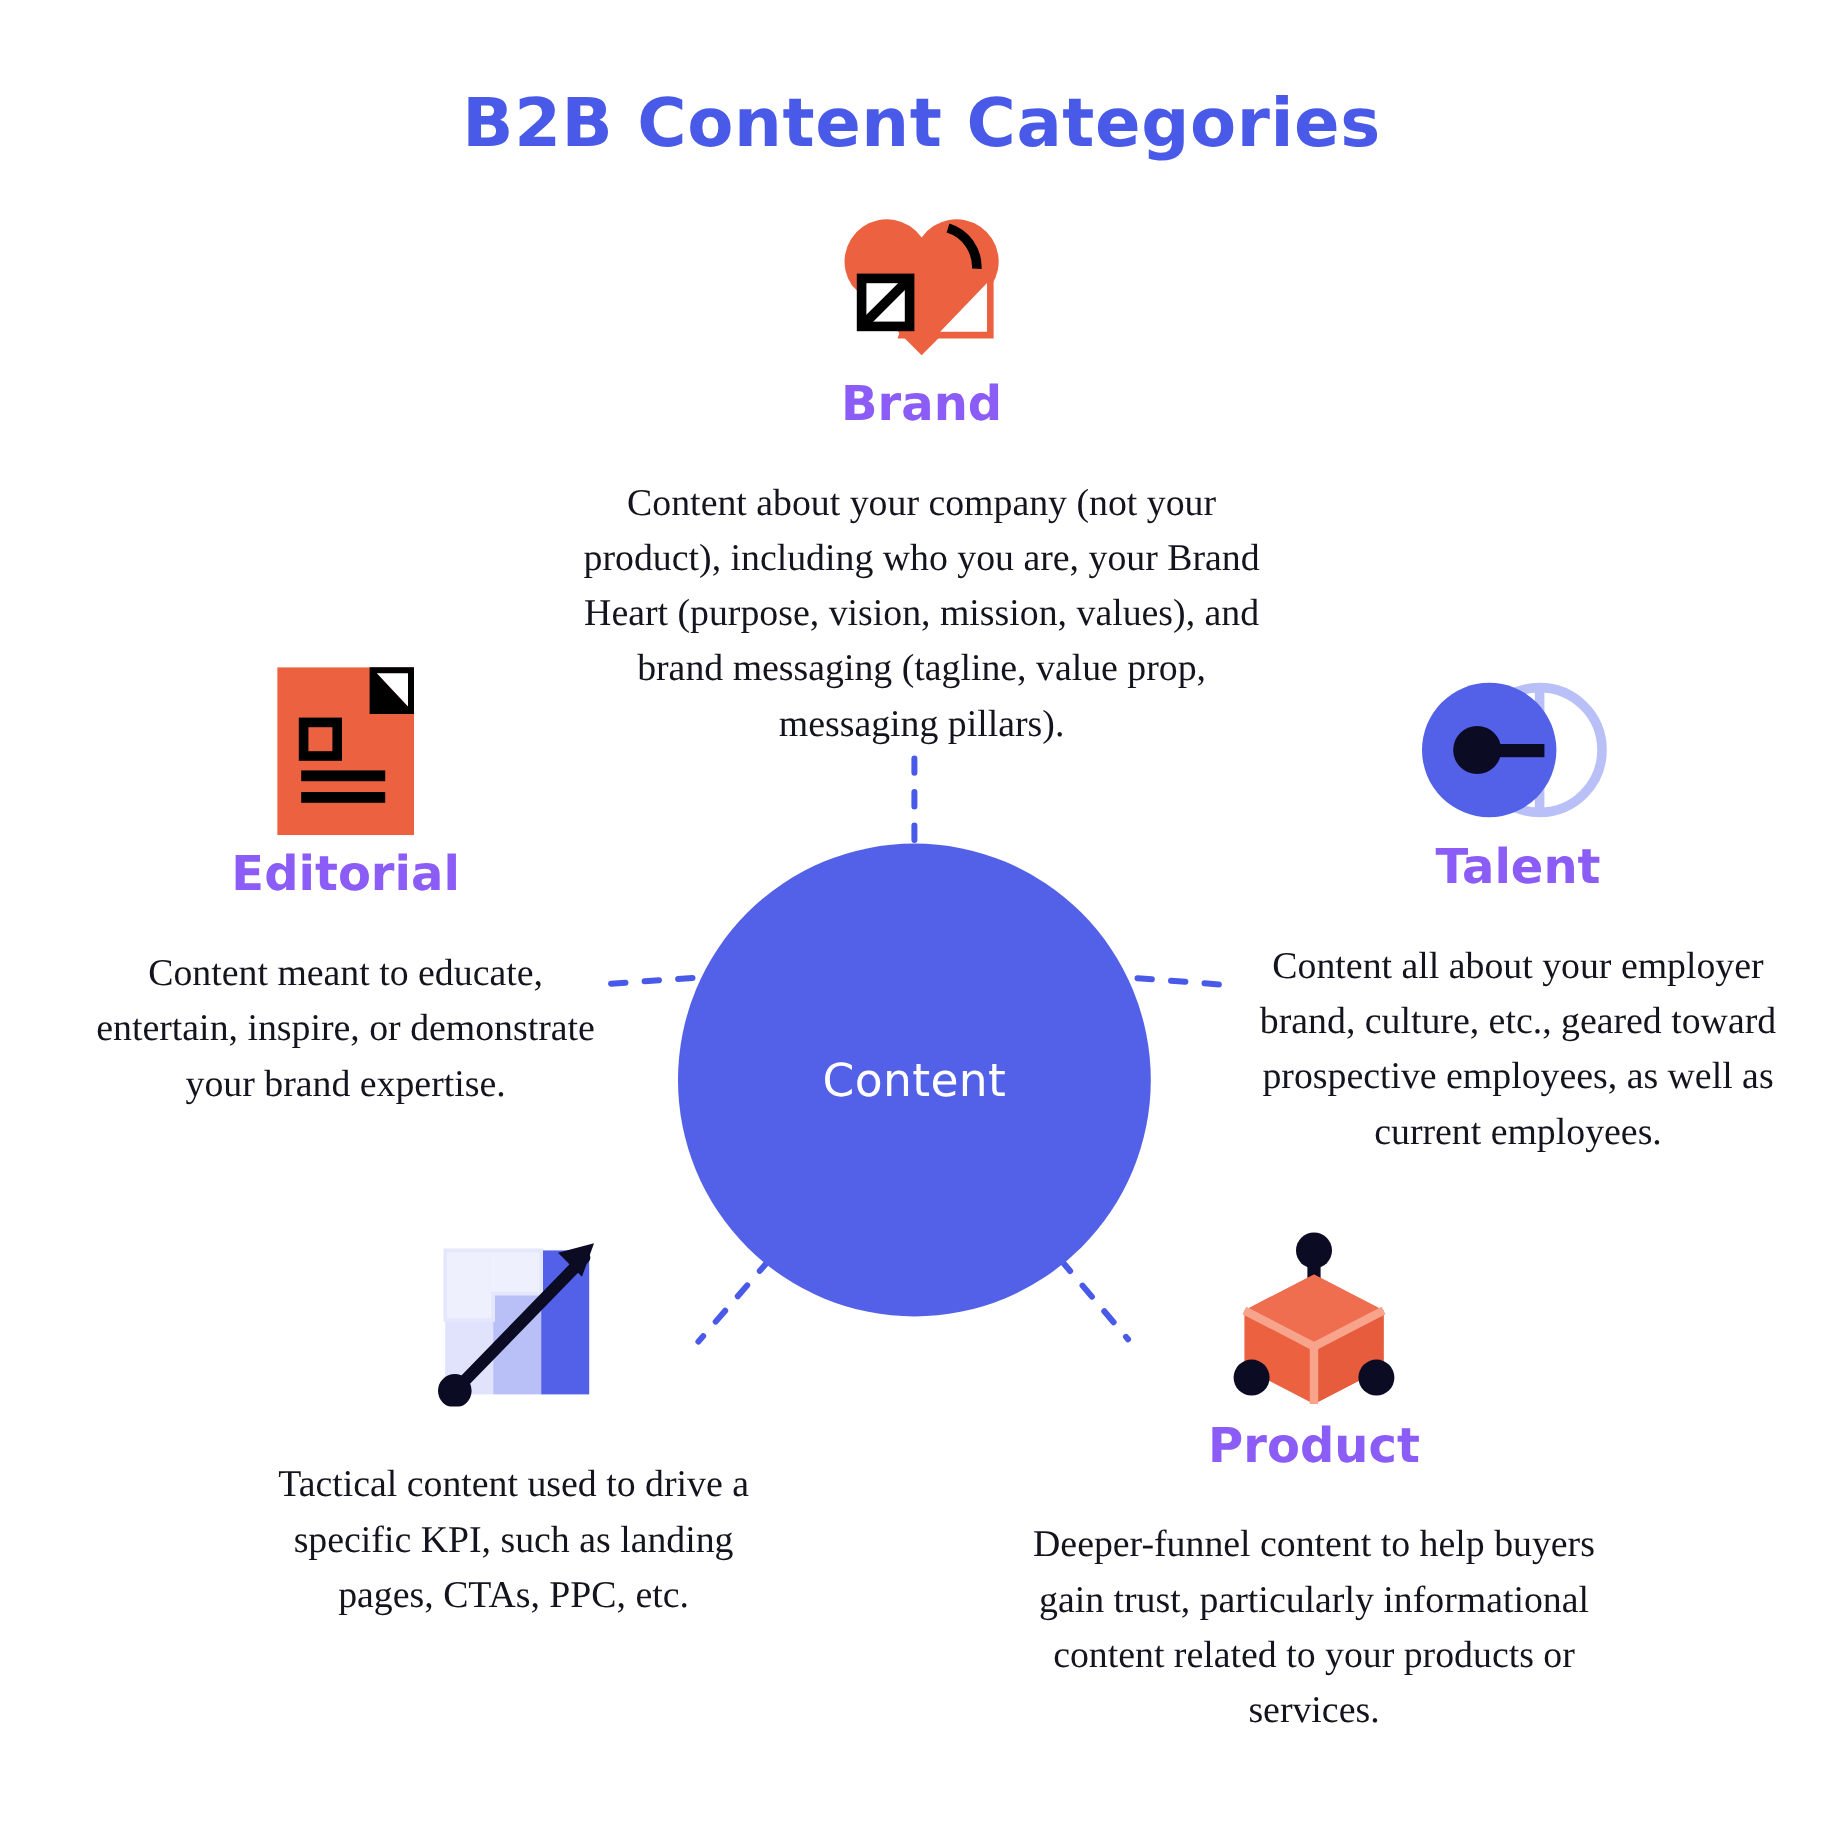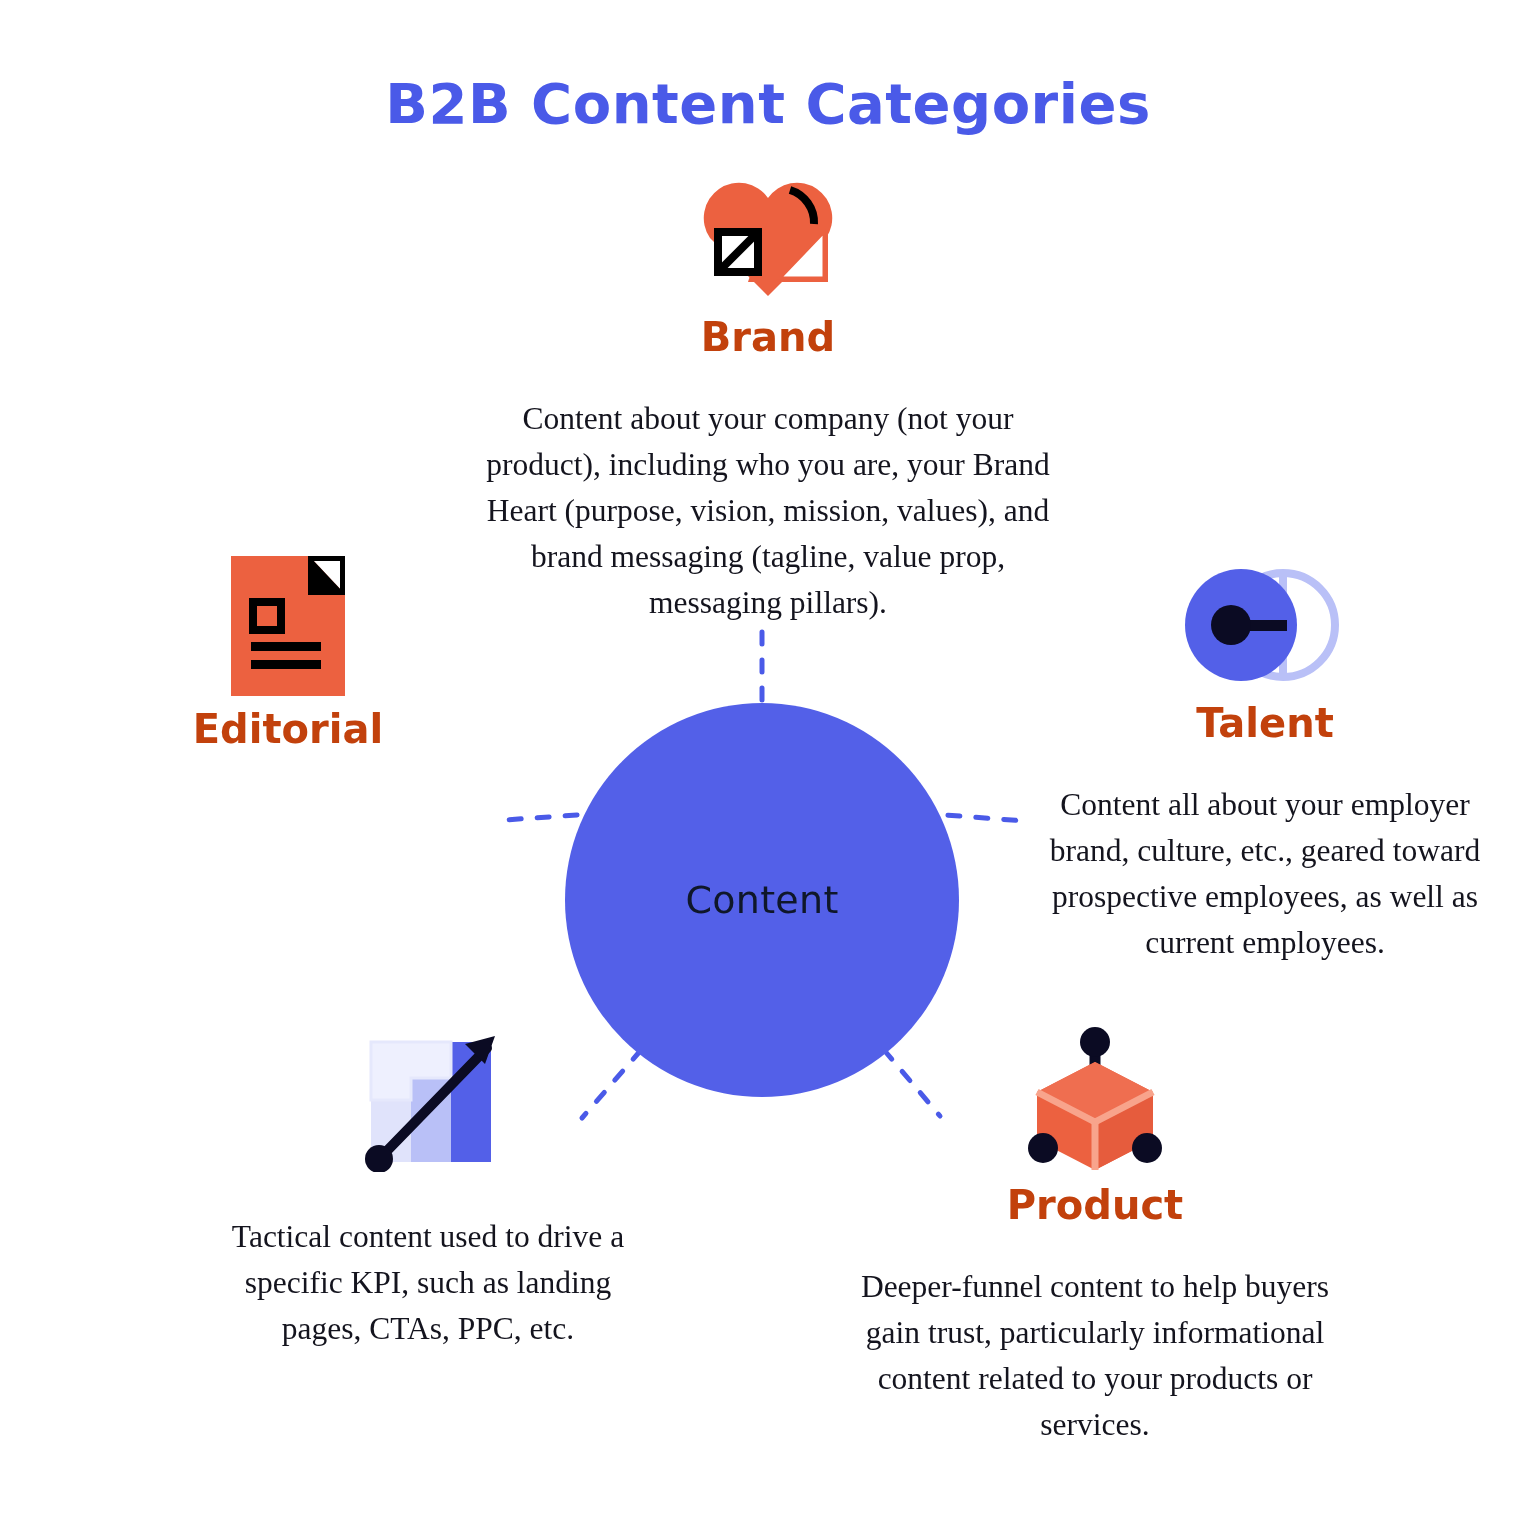--- a/index.html
+++ b/index.html
@@ -46,21 +46,21 @@
     border-radius: 50%;
     background: #5360e8;
     display: flex;
     align-items: center;
     justify-content: center;
   }
   .hub-label {
     font-family: "DejaVu Sans", sans-serif;
     font-size: 38px;
     font-weight: 400;
-    color: #0f172a;
+    color: #ffffff;
     letter-spacing: 0.3px;
   }
 
   
   .connectors {
     position: absolute;
     left: 0;
     top: 0;
     width: 1536px;
     height: 1536px;
@@ -75,21 +75,21 @@
     align-items: center;
   }
   .cat-icon {
     display: block;
     margin-bottom: 10px;
   }
   .cat-title {
     font-family: "DejaVu Sans", sans-serif;
     font-weight: 700;
     font-size: 40px;
-    color: #c2410c;
+    color: #8b5cf6;
     line-height: 1.15;
     margin-bottom: 4px;
     text-align: center;
   }
   .cat-desc {
     font-family: "Liberation Serif", serif;
     font-size: 31.5px;
     line-height: 1.46;
     color: #14141e;
     text-align: center;
@@ -157,20 +157,21 @@
       <path d="M80 2 L112 2 L112 36 Z" fill="#ffffff"></path>
       <path d="M80 2 L112 36 L80 36 Z" fill="#000000"></path>
       <path d="M80 2 L112 2 L112 36 L80 36 Z" fill="none" stroke="#000000" stroke-width="6"></path>
 
       <rect x="22" y="46" width="28" height="28" fill="none" stroke="#000000" stroke-width="8"></rect>
 
       <rect x="20" y="86" width="70" height="9" fill="#000000"></rect>
       <rect x="20" y="104" width="70" height="9" fill="#000000"></rect>
     </svg>
     <div class="cat-title">Editorial</div>
+    <div class="cat-desc">Content meant to educate, entertain, inspire, or demonstrate your brand expertise.</div>
   </div>
 
   <div class="cat cat-talent">
     <svg class="cat-icon" width="180" height="130" viewBox="0 0 180 130">
 
       <circle cx="108" cy="65" r="52" fill="#ffffff" stroke="#b9c0f7" stroke-width="8"></circle>
       <line x1="108" y1="13" x2="108" y2="117" stroke="#b9c0f7" stroke-width="8"></line>
 
       <circle cx="66" cy="65" r="56" fill="#5360e8"></circle>
 

